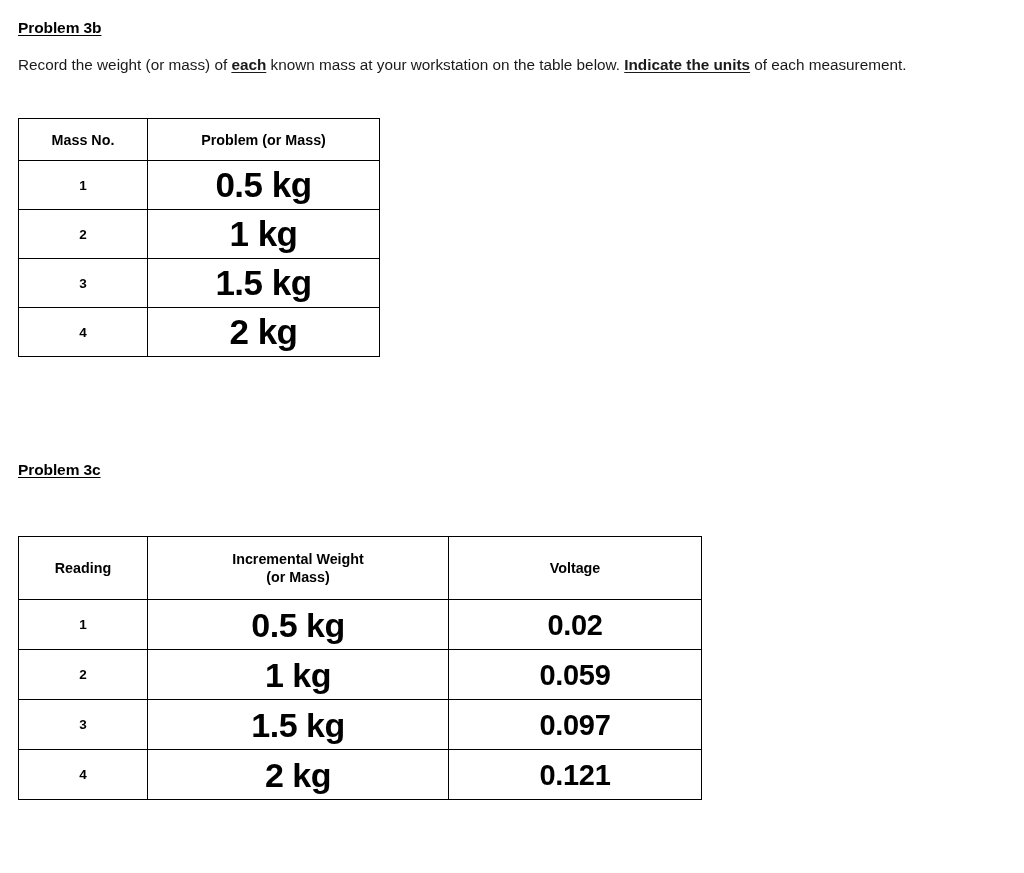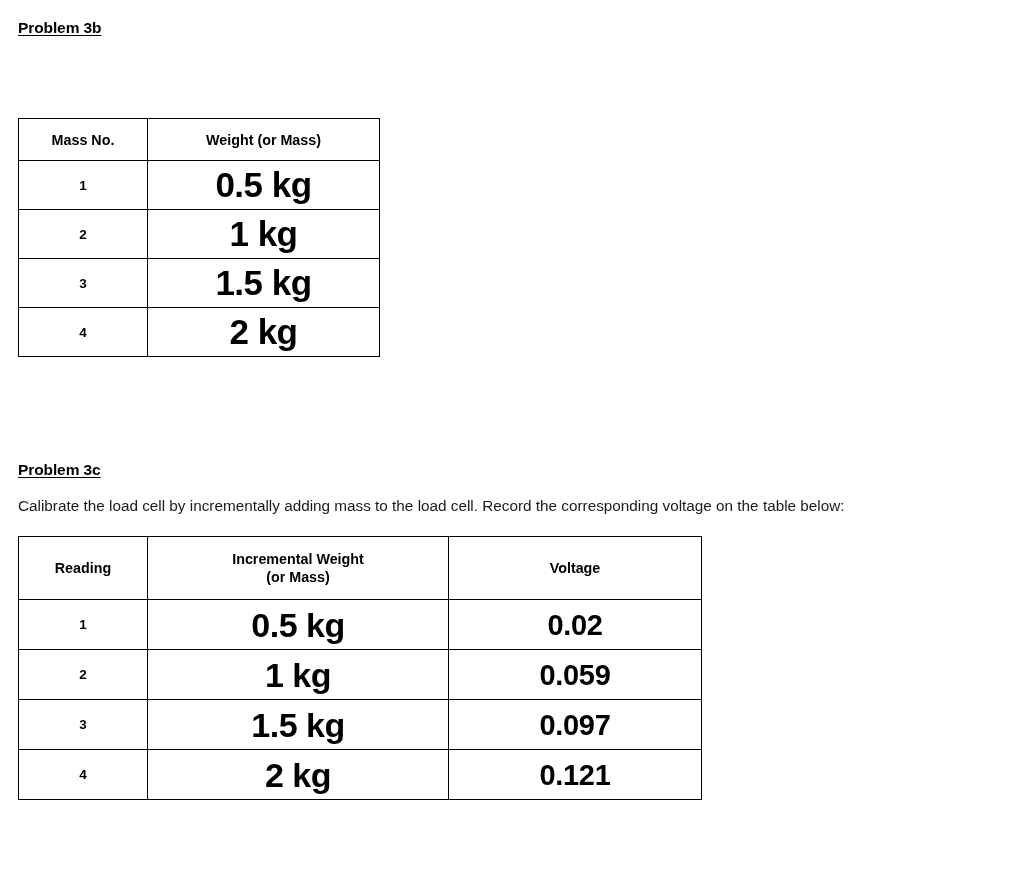--- a/index.html
+++ b/index.html
@@ -135,30 +135,31 @@
   }
   .hdr-line2 { display: block; }
 </style>
 </head>
 <body>
 
 <div class="page">
 
   <div class="problem-heading" id="heading-3b">Problem 3b</div>
 
+  <div class="body-text" id="para-3b"><span>Record the weight (or mass) of </span><span class="emph">each</span><span> known mass at your workstation on the table below. </span><span class="emph">Indicate the units</span><span> of each measurement.</span></div>
 
   <table class="data-table" id="table-3b">
     <colgroup>
       <col class="c-no">
       <col class="c-val">
     </colgroup>
     <thead>
       <tr>
         <th>Mass No.</th>
-        <th>Weight (or Mass)</th>
+        <th>Problem (or Mass)</th>
       </tr>
     </thead>
     <tbody>
       <tr>
         <td class="idx">1</td>
         <td class="val">0.5 kg</td>
       </tr>
       <tr>
         <td class="idx">2</td>
         <td class="val">1 kg</td>
@@ -169,21 +170,20 @@
       </tr>
       <tr>
         <td class="idx">4</td>
         <td class="val">2 kg</td>
       </tr>
     </tbody>
   </table>
 
   <div class="problem-heading" id="heading-3c">Problem 3c</div>
 
-  <div class="body-text" id="para-3c">Calibrate the load cell by incrementally adding mass to the load cell. Record the corresponding voltage on the table below:</div>
 
   <table class="data-table" id="table-3c">
     <colgroup>
       <col class="c-read">
       <col class="c-wt">
       <col class="c-volt">
     </colgroup>
     <thead>
       <tr>
         <th>Reading</th>

